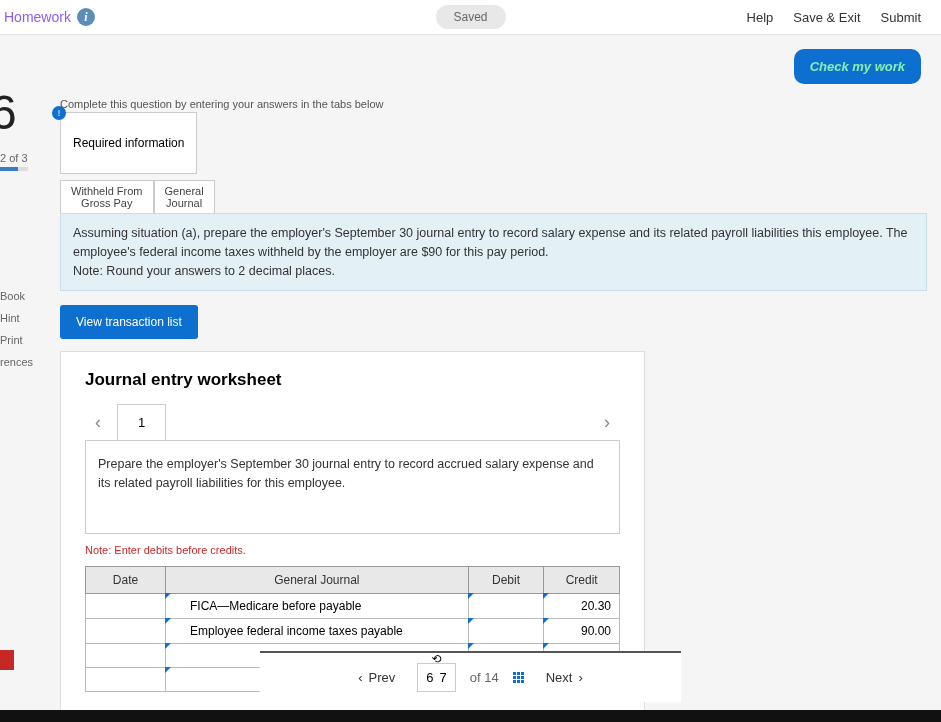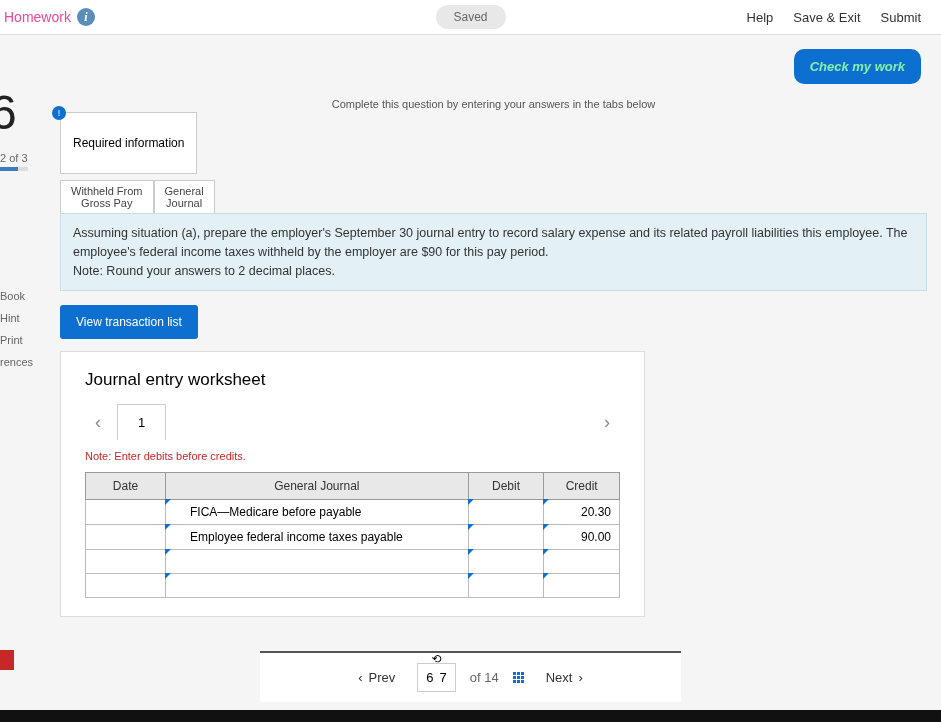--- a/index.html
+++ b/index.html
@@ -1,55 +1,55 @@
 <!DOCTYPE html>
 <html><head>
   <meta charset="utf-8">
   <style>
     * { margin: 0; padding: 0; box-sizing: border-box; }
     body { font-family: Arial, sans-serif; font-size: 13px; background: #f5f5f5; width: 941px; height: 722px; overflow: hidden; position: relative; }
     
     .top-bar { display: flex; align-items: center; padding: 8px 0; background: #fff; border-bottom: 1px solid #e0e0e0; }
-    .hw-label { font-size: 14px; color: #ec4899; margin-left: 4px; margin-right: 6px; }
+    .hw-label { font-size: 14px; color: #8b5cf6; margin-left: 4px; margin-right: 6px; }
     .info-icon { width: 18px; height: 18px; border-radius: 50%; background: #5a8db8; color: #fff; display: inline-flex; align-items: center; justify-content: center; font-weight: bold; font-size: 12px; font-style: italic; font-family: serif; }
     .saved-pill { margin: 0 auto; background: #e8e8e8; border-radius: 14px; padding: 5px 18px; color: #666; font-size: 12px; position: absolute; left: 50%; transform: translateX(-50%); }
     .top-links { margin-left: auto; display: flex; gap: 20px; margin-right: 20px; }
     .top-link { color: #333; font-size: 13px; cursor: pointer; }
     
     .check-work-row { display: flex; justify-content: flex-end; padding: 14px 20px 10px; }
     .check-work-btn { background: #0d6fcf; color: #86efac; border: none; padding: 10px 16px; border-radius: 10px; font-size: 13px; font-weight: bold; cursor: pointer; font-style: italic; }
     
     .main-area { display: flex; }
     .left-col { width: 40px; padding-top: 0; }
     .big-num { font-size: 48px; color: #222; font-weight: 300; margin-left: -10px; line-height: 0.8; }
     .progress-txt { font-size: 11px; color: #666; margin-top: 20px; }
     .progress-bar { width: 28px; height: 4px; background: #ddd; margin-top: 3px; }
     .progress-fill { width: 18px; height: 4px; background: #3a7cc0; }
     
     .side-nav { position: absolute; left: 0; top: 290px; font-size: 11px; color: #666; }
     .side-nav div { margin-bottom: 10px; }
     .red-tab { position: absolute; left: 0; top: 650px; width: 14px; height: 20px; background: #c62828; }
     
     .content { flex: 1; padding: 0 14px 0 20px; position: relative; }
-    .partial-instr { font-size: 11px; color: #555; padding: 4px 0 2px; white-space: nowrap; overflow: hidden; text-align: center; }
+    .partial-instr { font-size: 11px; color: #555; padding: 4px 0 2px; white-space: nowrap; overflow: hidden; }
     .req-info-badge { position: relative; display: inline-block; }
     .req-info-circle { position: absolute; left: -8px; top: -6px; width: 14px; height: 14px; border-radius: 50%; background: #0d6fcf; color: #fff; font-size: 9px; display: flex; align-items: center; justify-content: center; }
     .req-info-tab { border: 1px solid #ccc; padding: 23px 12px; display: inline-block; font-size: 12px; background: #fff; }
     
     .sub-tabs { display: flex; margin-top: 6px; }
     .sub-tab { border: 1px solid #ccc; border-bottom: none; padding: 4px 10px; font-size: 11px; color: #444; text-align: center; background: #fff; }
     .sub-tab.first { }
     
     .instruction-box { background: #e3f0f5; border: 1px solid #c8dde6; padding: 10px 12px; font-size: 12.5px; color: #333; line-height: 1.5; }
     .instruction-box .note { color: #333; }
     
     .view-trans-btn { background: #0d6fcf; color: #fff; border: none; padding: 10px 16px; border-radius: 3px; font-size: 12px; margin-top: 14px; cursor: pointer; }
     
     .worksheet-card { border: 1px solid #ddd; background: #fff; margin-top: 12px; padding: 18px 24px; width: 585px; }
-    .ws-title { font-size: 17px; font-weight: normal; margin-bottom: 14px; }
+    .ws-title { font-size: 17px; font-weight: bold; margin-bottom: 14px; }
     .step-nav { display: flex; align-items: center; gap: 0; margin-bottom: 0; }
     .step-arrow { font-size: 18px; color: #888; padding: 0 10px; cursor: pointer; }
     .step-arrow.right { margin-left: auto; }
     .step-box { border: 1px solid #ccc; border-bottom: none; padding: 10px 20px; font-size: 13px; background: #fff; margin-left: 6px; }
     .step-instr-box { border: 1px solid #ccc; padding: 14px 12px 40px; font-size: 12.5px; color: #333; line-height: 1.5; }
     .ws-note { color: #c62828; font-size: 11px; margin: 10px 0; }
     
     .je-table { border-collapse: collapse; width: 100%; font-size: 12px; }
     .je-table th { background: #e8e8e8; border: 1px solid #999; padding: 6px 8px; text-align: center; font-weight: normal; color: #333; }
     .je-table td { border: 1px solid #bbb; padding: 5px 8px; height: 24px; position: relative; }
@@ -121,20 +121,21 @@
 
     <button class="view-trans-btn">View transaction list</button>
 
     <div class="worksheet-card">
       <div class="ws-title">Journal entry worksheet</div>
       <div class="step-nav">
         <span class="step-arrow">‹</span>
         <span class="step-box">1</span>
         <span class="step-arrow right">›</span>
       </div>
+      <div class="step-instr-box">Prepare the employer's September 30 journal entry to record accrued salary expense and its related payroll liabilities for this employee.</div>
       <div class="ws-note">Note: Enter debits before credits.</div>
 
       <table class="je-table">
         <thead>
           <tr>
             <th>Date</th>
             <th>General Journal</th>
             <th>Debit</th>
             <th>Credit</th>
           </tr>

